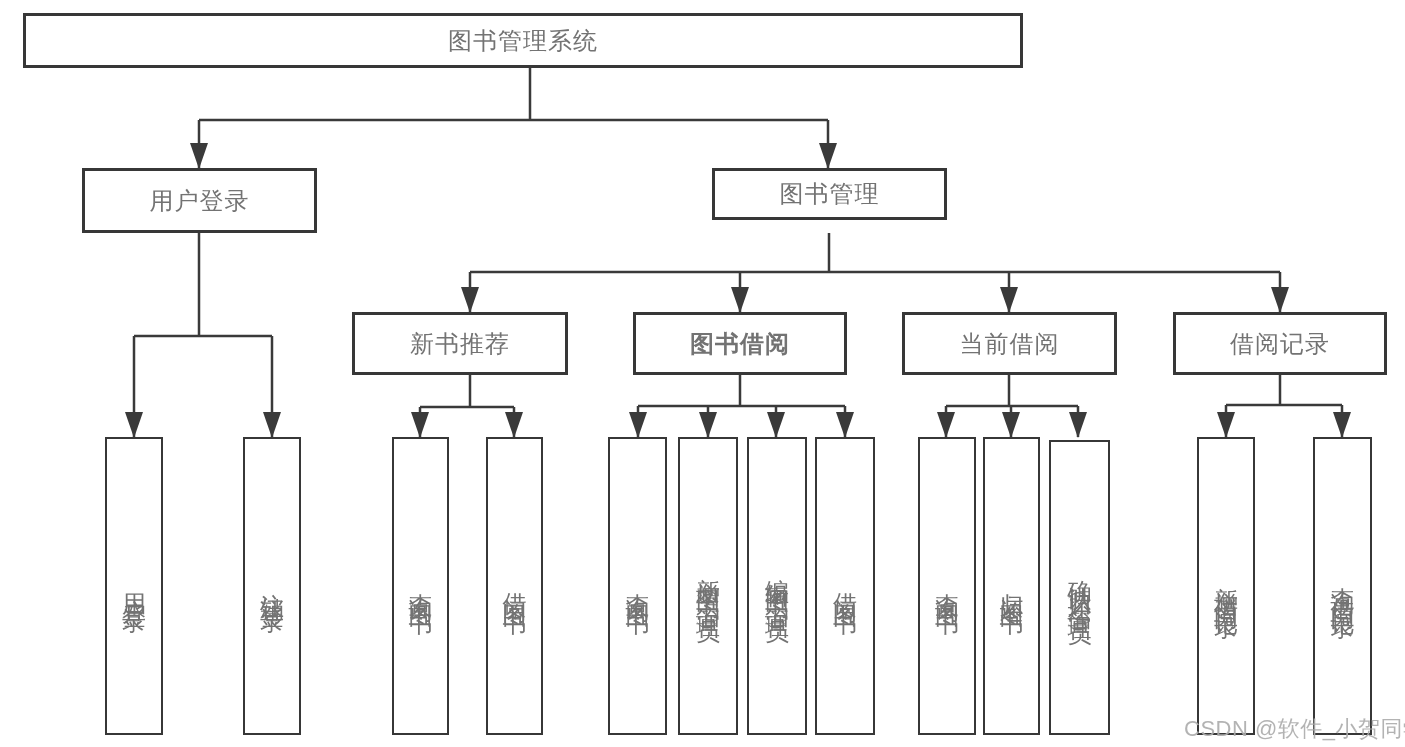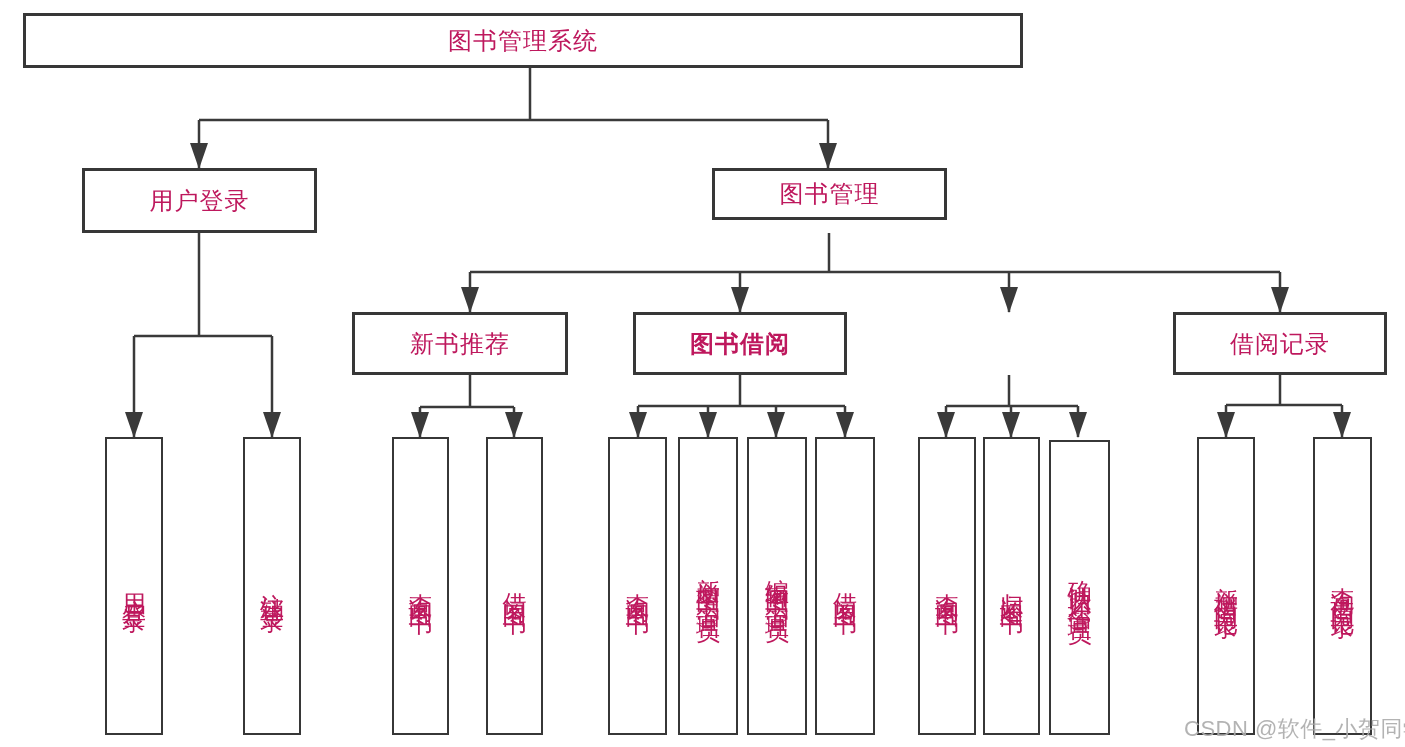--- a/index.html
+++ b/index.html
@@ -26,21 +26,21 @@
   .box {
     position: absolute;
     background: #ffffff;
     border: 3px solid #373737;
     box-sizing: border-box;
     display: flex;
     align-items: center;
     justify-content: center;
     font-size: 24px;
     letter-spacing: 1px;
-    color: #be185d;
+    color: #737373;
     z-index: 2;
     white-space: nowrap;
   }
   .leaf {
     border-width: 2.5px;
     writing-mode: vertical-rl;
     text-orientation: mixed;
     letter-spacing: 6px;
     font-size: 24px;
     white-space: normal;
@@ -110,20 +110,21 @@
     <line class="wire" x1="1342" y1="405" x2="1342" y2="437" marker-end="url(#arrowhead)"></line>
   </svg>
 
   <div class="box" style="left:23px; top:13px; width:1000px; height:55px;">图书管理系统</div>
 
   <div class="box" style="left:82px; top:168px; width:235px; height:65px;">用户登录</div>
   <div class="box" style="left:712px; top:168px; width:235px; height:52px;">图书管理</div>
 
   <div class="box" style="left:352px; top:312px; width:216px; height:63px;">新书推荐</div>
   <div class="box" style="left:633px; top:312px; width:214px; height:63px;font-weight:bold;">图书借阅</div>
+  <div class="box" style="left:902px; top:312px; width:215px; height:63px;">当前借阅</div>
   <div class="box" style="left:1173px; top:312px; width:214px; height:63px;">借阅记录</div>
 
   <div class="box leaf" style="left:105px; top:437px; width:58px; height:298px;">用户登录</div>
   <div class="box leaf" style="left:243px; top:437px; width:58px; height:298px;">注销登录</div>
 
   <div class="box leaf" style="left:392px; top:437px; width:57px; height:298px;">查询图书</div>
   <div class="box leaf" style="left:486px; top:437px; width:57px; height:298px;">借阅图书</div>
 
   <div class="box leaf" style="left:608px; top:437px; width:59px; height:298px;">查询图书</div>
   <div class="box leaf" style="left:678px; top:437px; width:60px; height:298px;">新增图书（管理员）</div>

